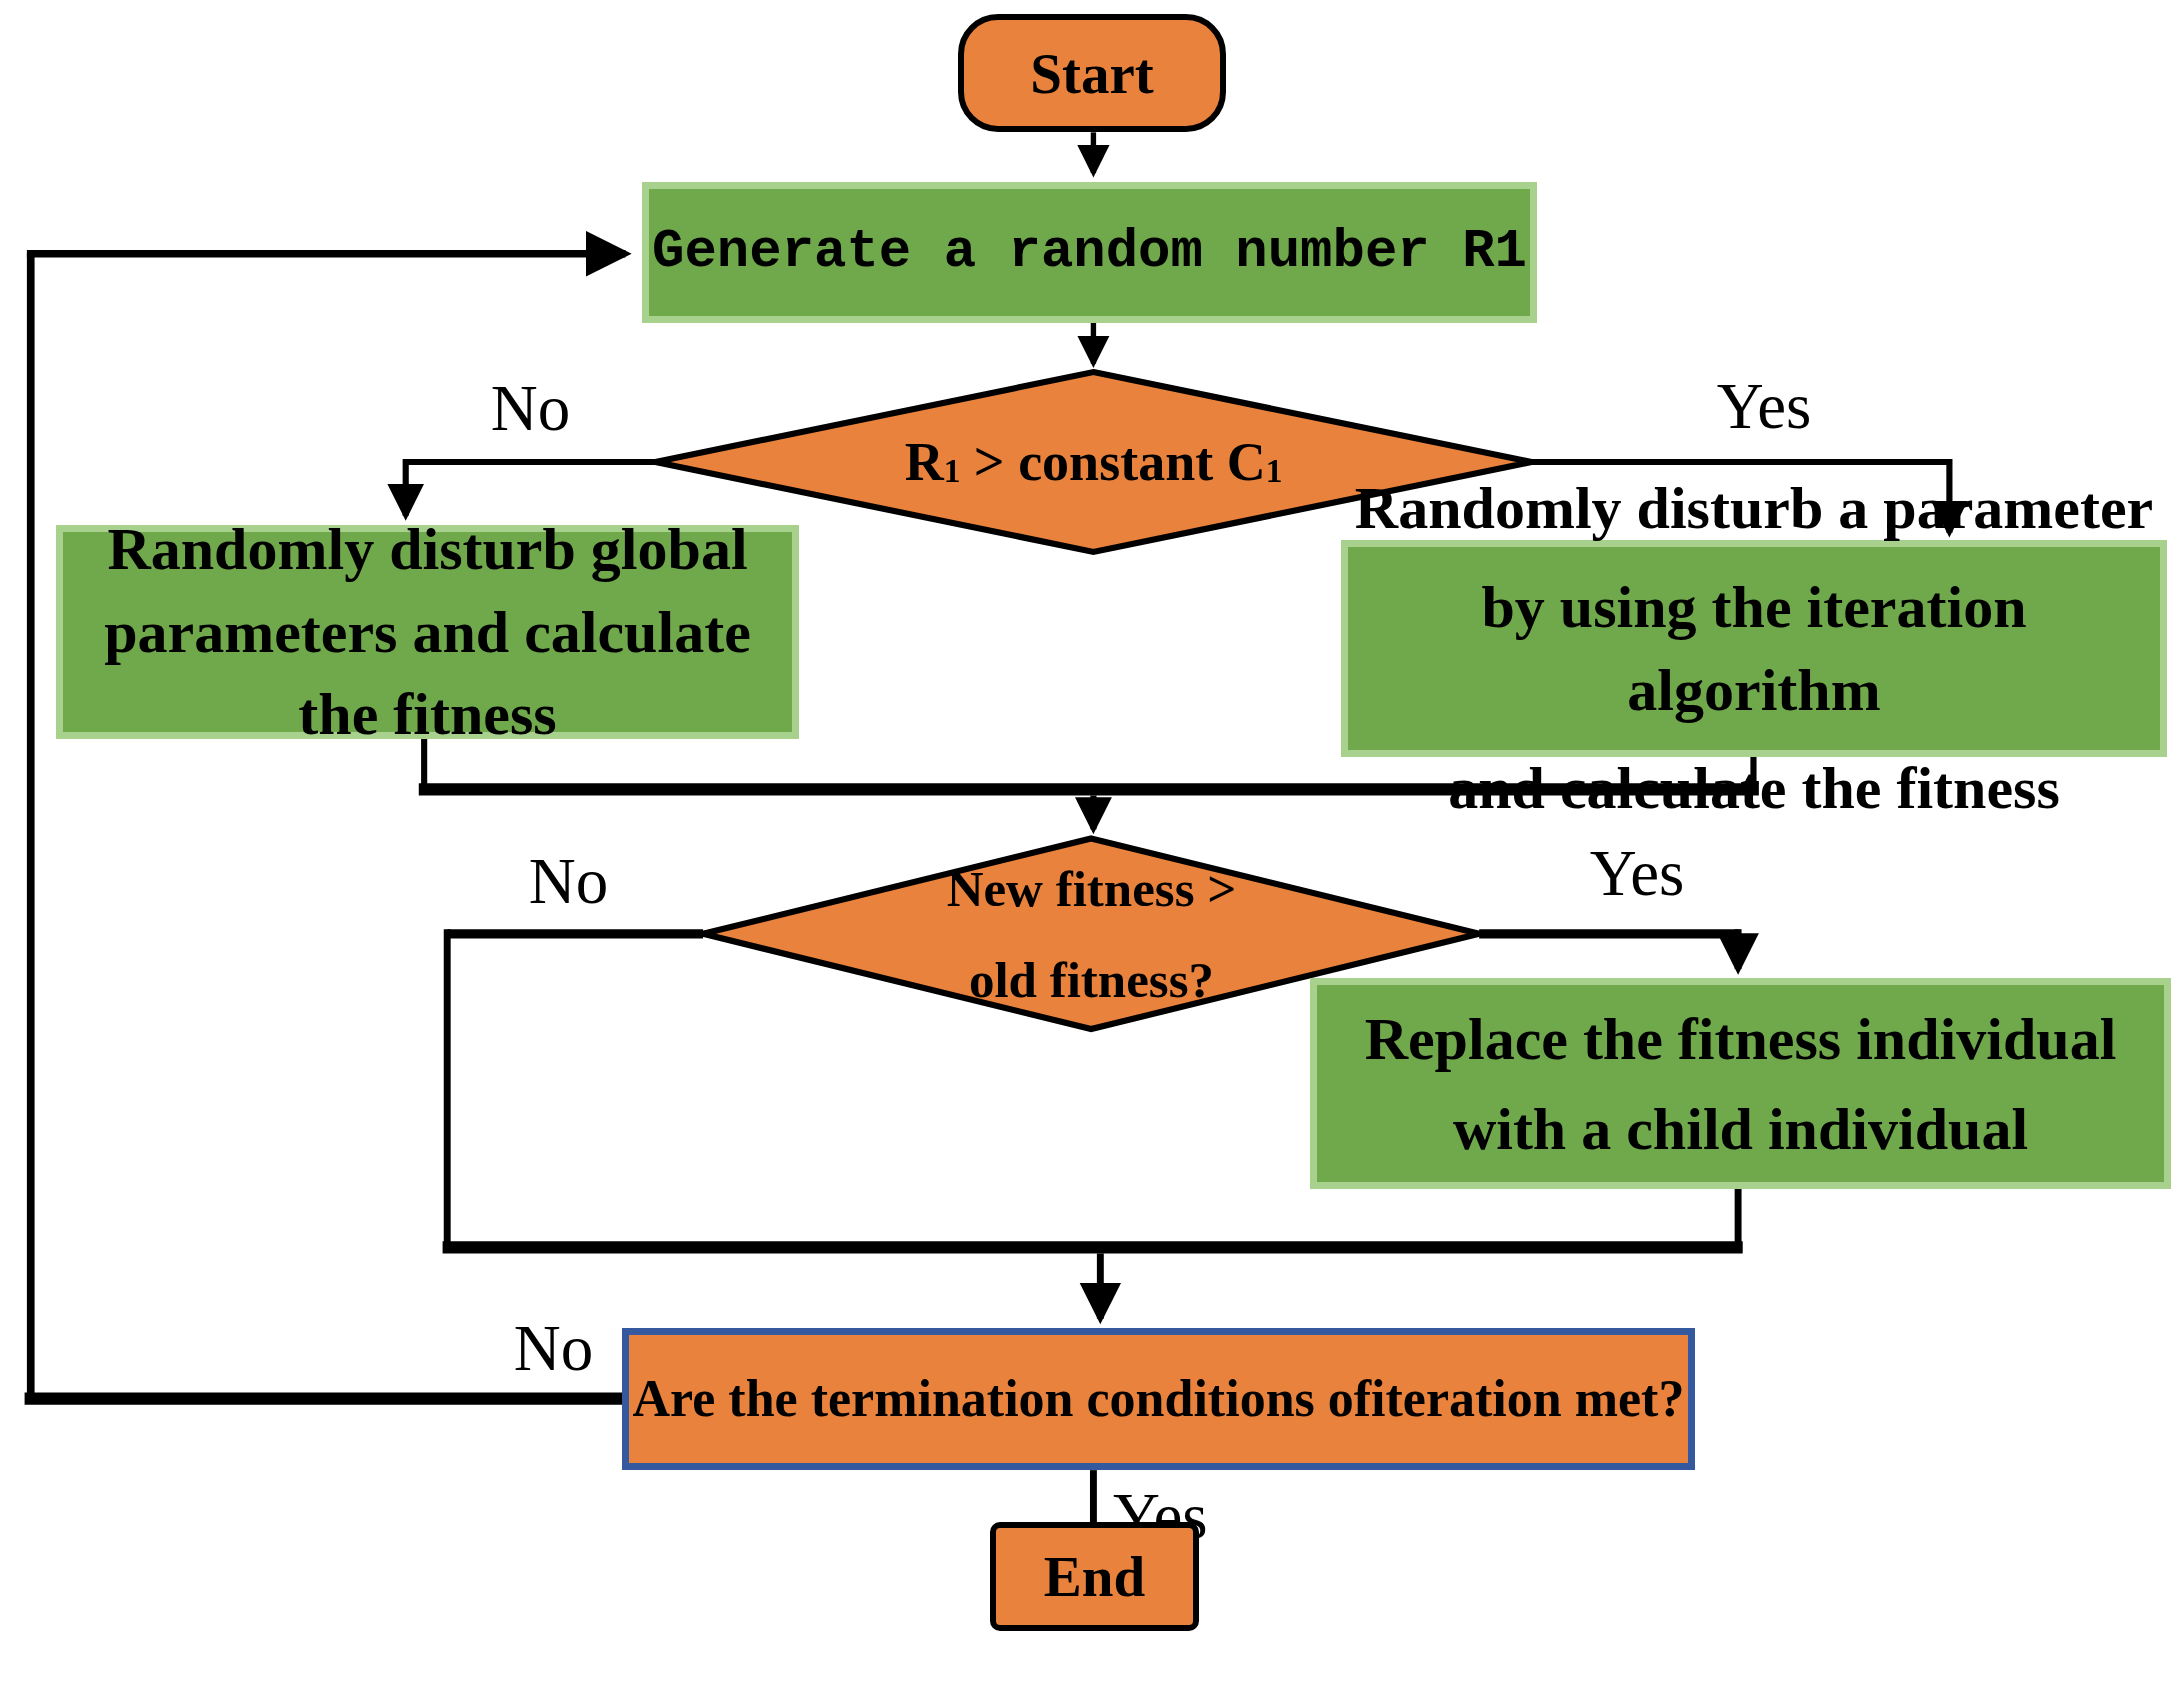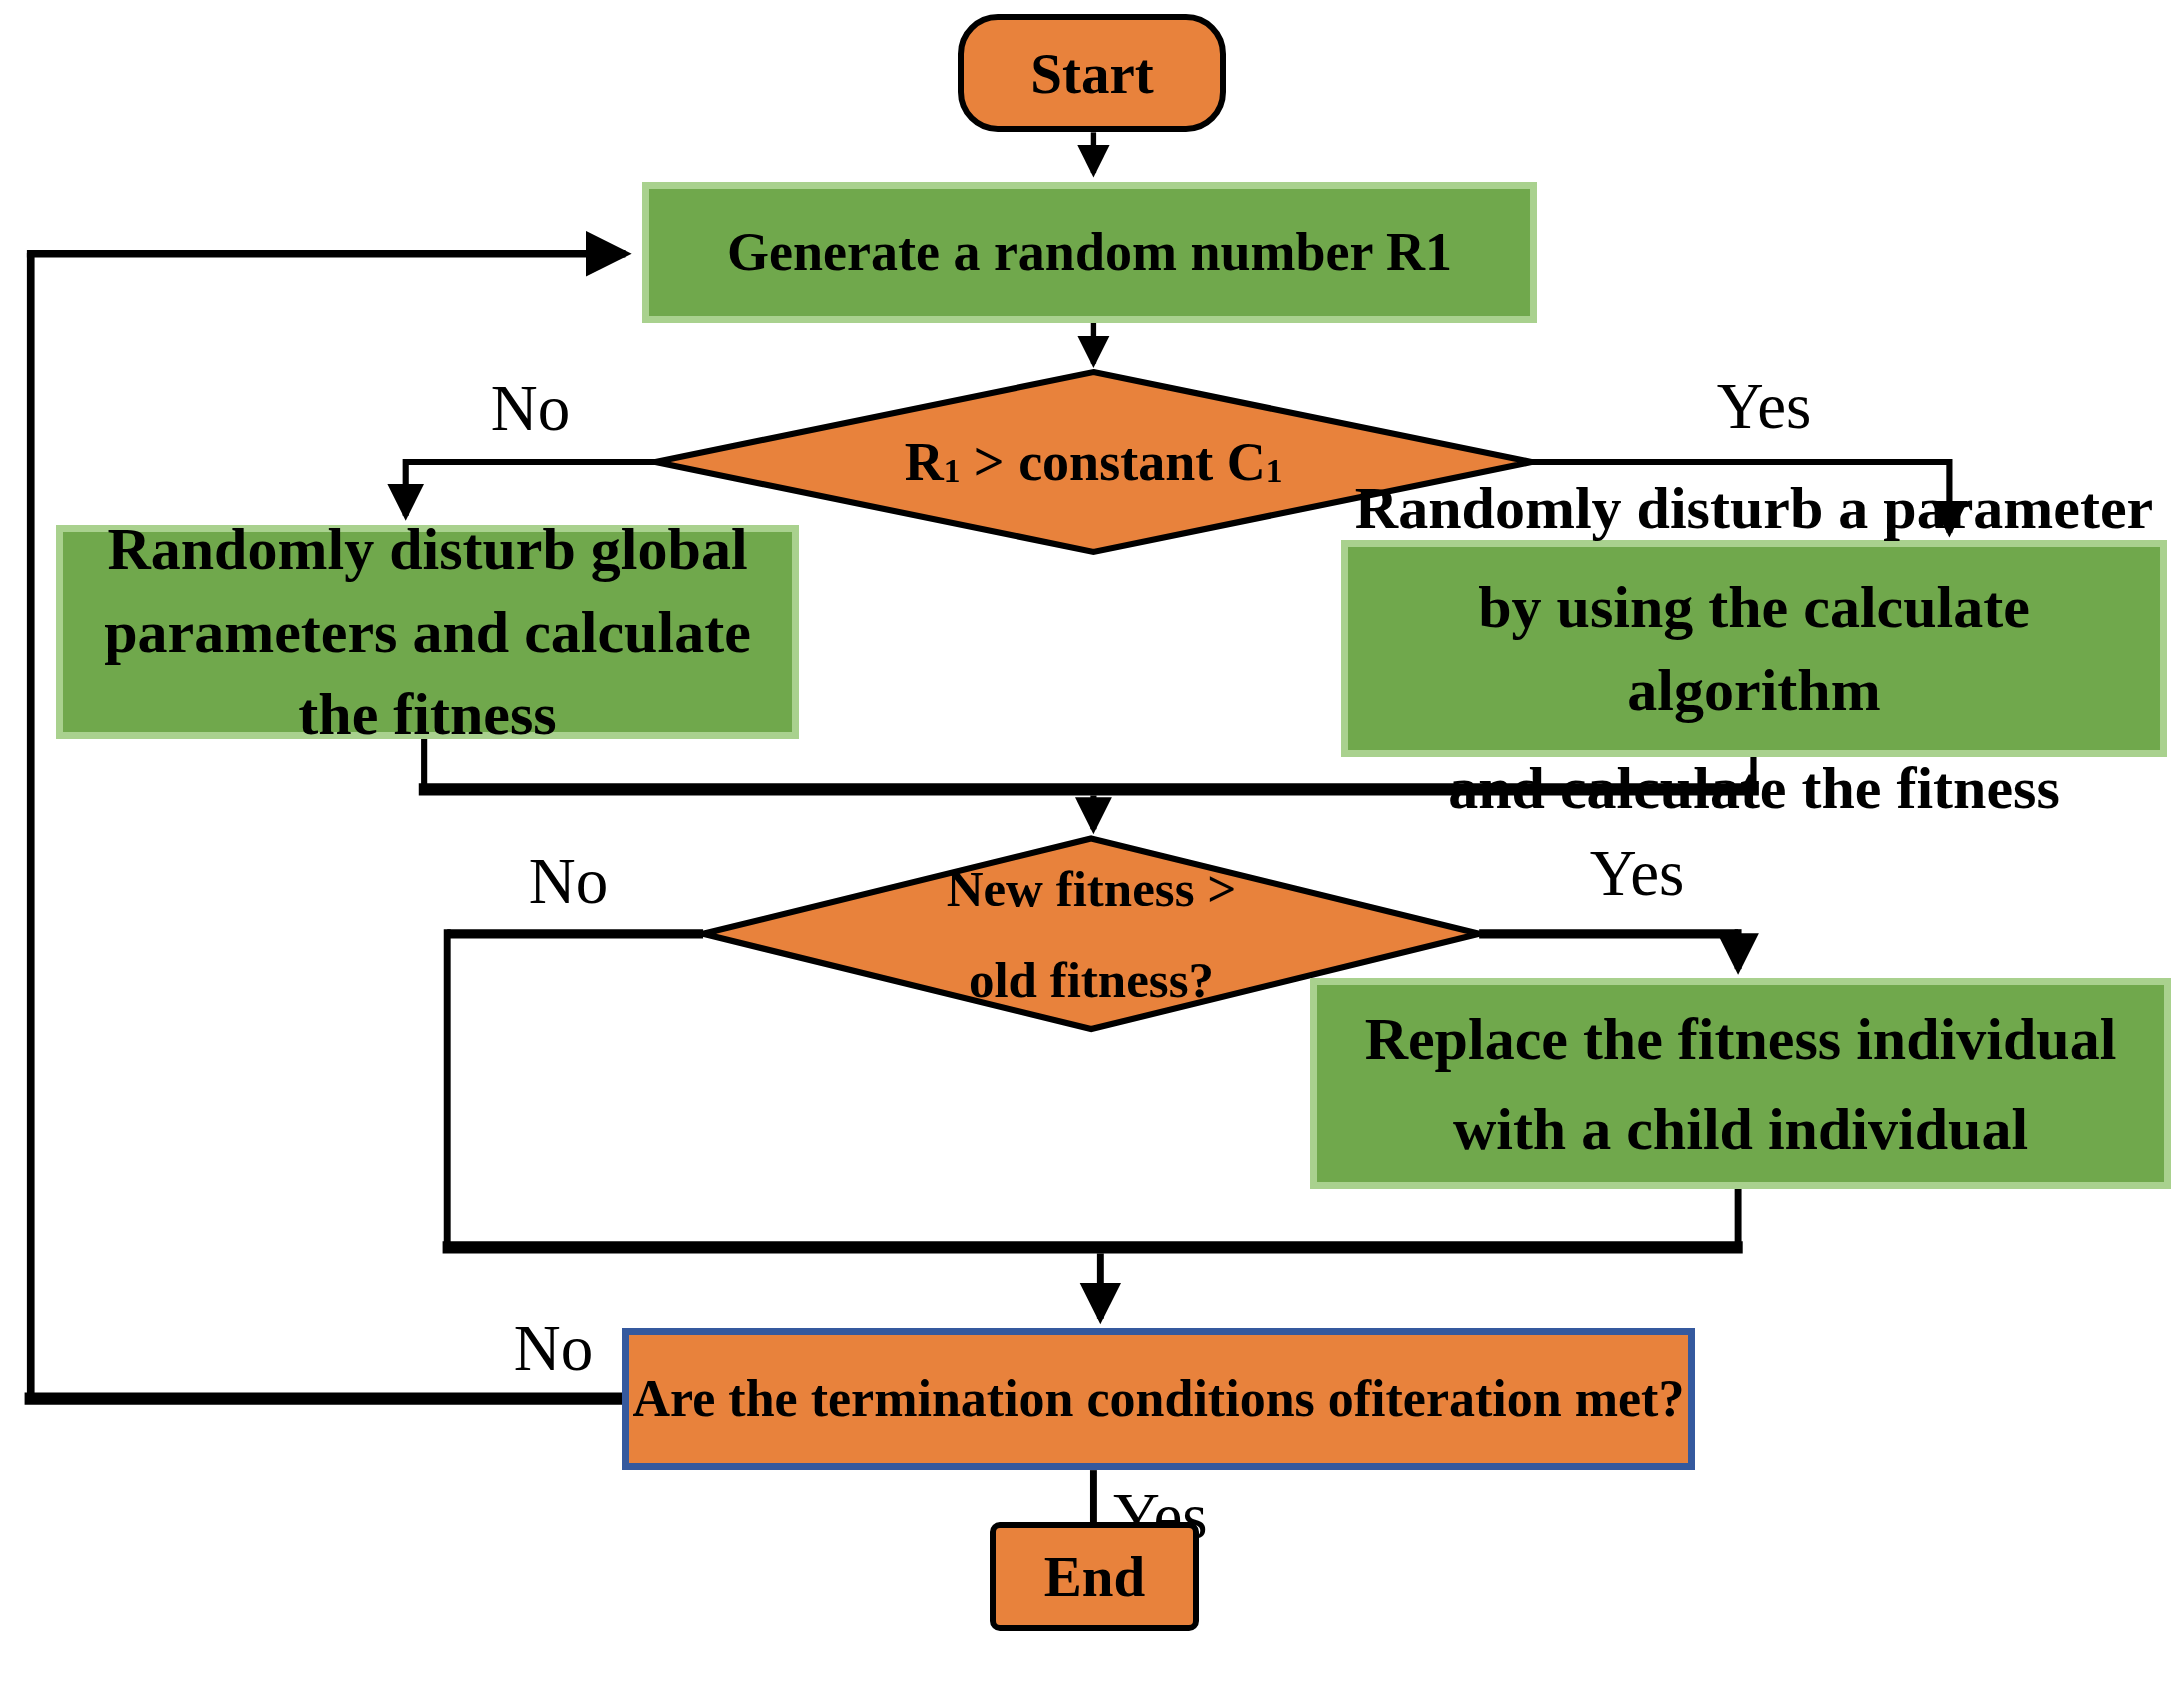--- a/index.html
+++ b/index.html
@@ -103,42 +103,42 @@
     <path d="M1423 1913 L1423 2036" stroke="#000" stroke-width="9" fill="none" marker-end="url(#arrow)"></path>
 
     <polygon points="1423,484 1993,601 1423,718 853,601" style="fill:var(--orange)" stroke="#000" stroke-width="8"></polygon>
     <polygon points="1420,1091 1925,1215 1420,1339 915,1215" style="fill:var(--orange)" stroke="#000" stroke-width="8"></polygon>
   </svg>
 
   <div class="node terminator" style="left:958px;top:14px;width:268px;height:118px;">
     <span>Start</span>
   </div>
 
-  <div class="node process" style="left:642px;top:182px;width:895px;height:141px;font-size:54px;">
+  <div class="node process" style="left:642px;top:182px;width:895px;height:141px;font-size:54px;font-family:Liberation Mono, monospace;">
     <span>Generate a random number R1</span>
   </div>
 
   <div class="decision-label" style="left:786px;top:400px;width:615px;height:123px;font-size:54px;">
     <span>
       <span>R</span><sub class="idx">1</sub><span> &gt; constant C</span><sub class="idx">1</sub>
     </span>
   </div>
 
   <div class="branch-label" style="left:469px;top:371px;width:123px;">No</div>
   <div class="branch-label" style="left:1695px;top:369px;width:138px;">Yes</div>
 
   <div class="node process" style="left:56px;top:525px;width:743px;height:214px;flex-direction:column;">
     <div>Randomly disturb global</div>
     <div>parameters and calculate</div>
     <div>the fitness</div>
   </div>
 
   <div class="node process" style="left:1341px;top:540px;width:826px;height:217px;flex-direction:column;gap:16px;">
     <div>Randomly disturb a parameter</div>
-    <div>by using the calculate algorithm</div>
+    <div>by using the iteration algorithm</div>
     <div>and calculate the fitness</div>
   </div>
 
   <div class="decision-label" style="left:784px;top:844px;width:615px;height:181px;font-size:51px;line-height:1.78;flex-direction:column;">
     <div>New fitness &gt;</div>
     <div>old fitness?</div>
   </div>
 
   <div class="branch-label" style="left:507px;top:844px;width:123px;">No</div>
   <div class="branch-label" style="left:1568px;top:836px;width:138px;">Yes</div>

